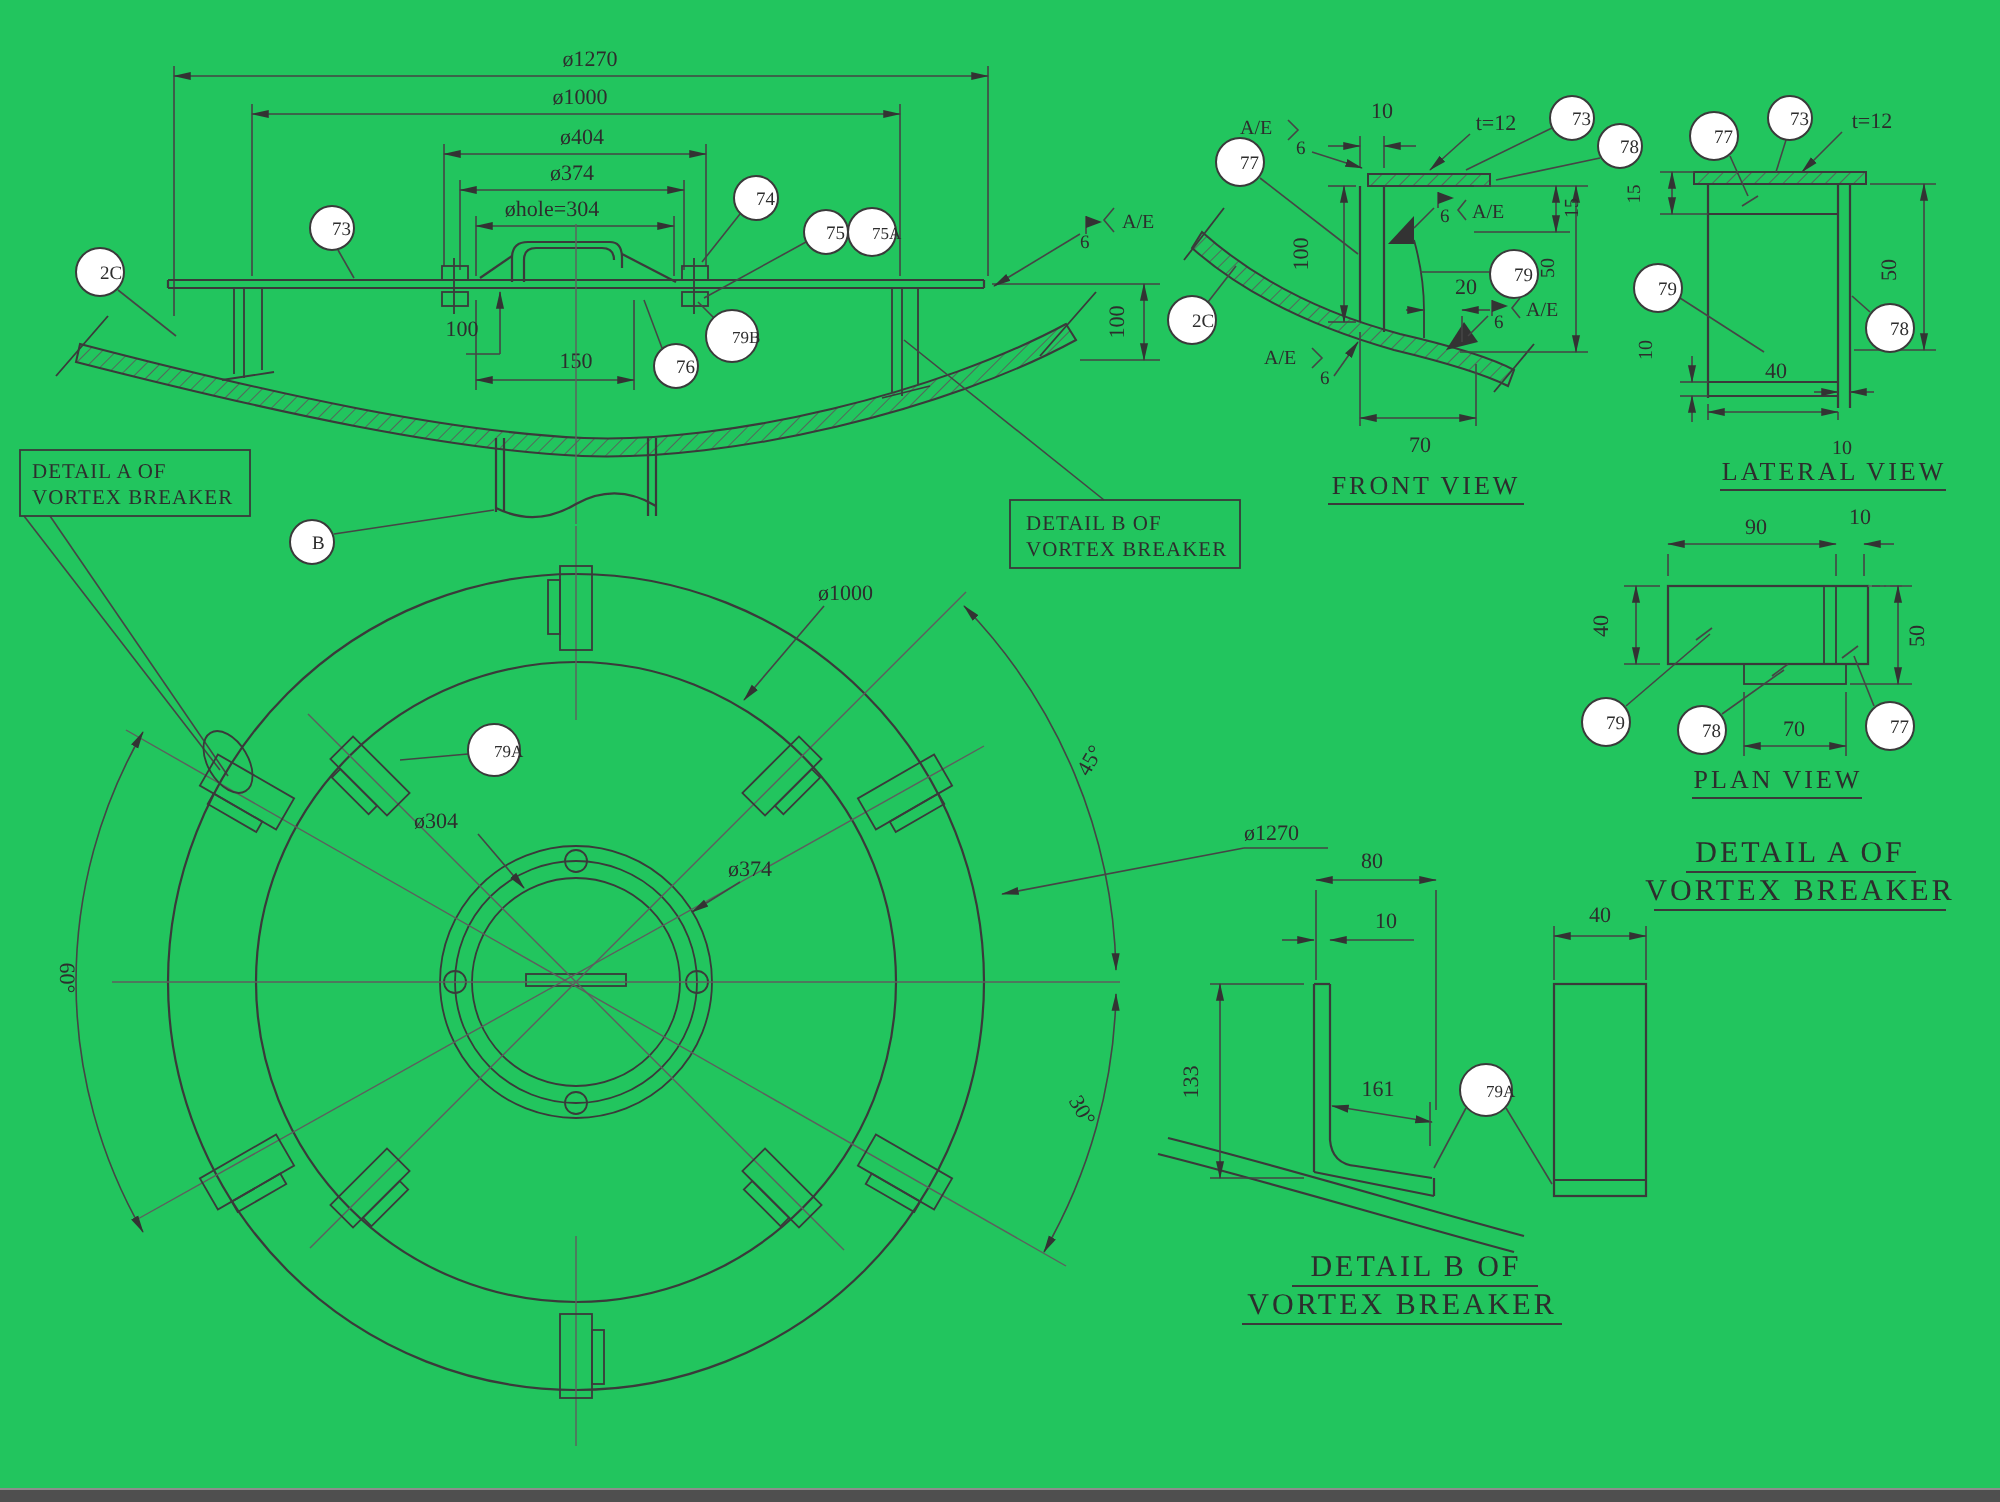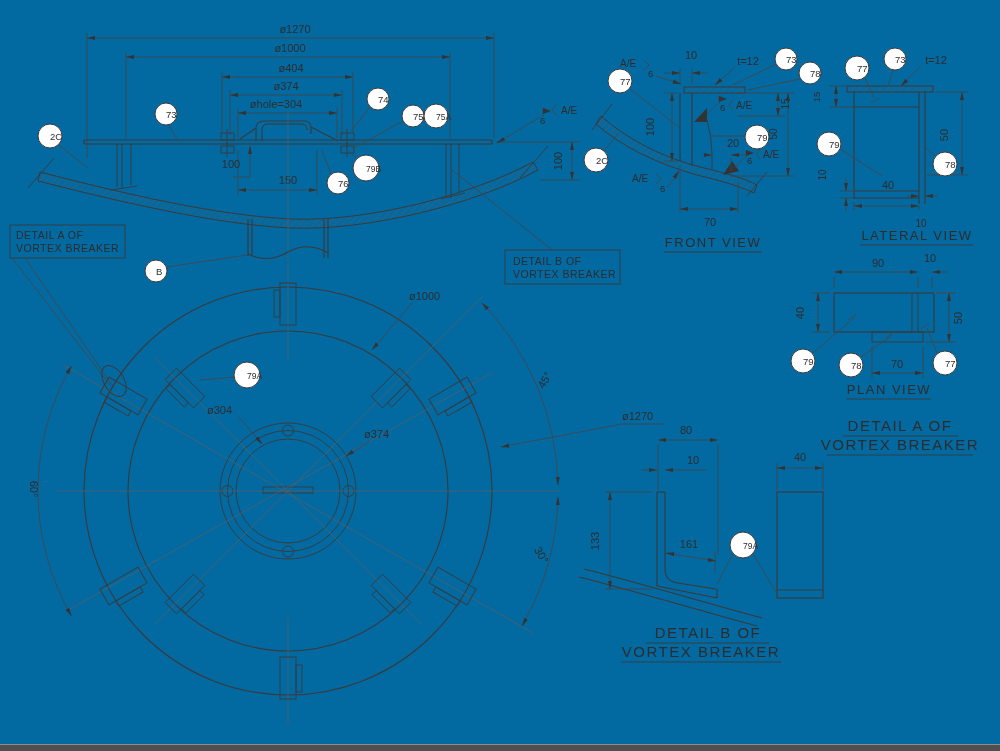--- a/index.html
+++ b/index.html
@@ -1,17 +1,17 @@
 <!DOCTYPE html>
 <html><head>
 <meta charset="utf-8">
 <style>
   html,body{margin:0;padding:0;background:#fff;}
-  #sheet{position:relative;width:1000px;height:751px;background:#0369a1;overflow:hidden;
-         font-family:Liberation Sans, sans-serif;}
+  #sheet{position:relative;width:1000px;height:751px;background:#22c55e;overflow:hidden;
+         font-family:Liberation Serif, serif;}
   svg{position:absolute;left:0;top:0;}
   .g{stroke:#3a3a3a;stroke-width:1.1;fill:none;}
   .g2{stroke:#3a3a3a;stroke-width:0.9;fill:none;}
   .cl{stroke:#5e5e5e;stroke-width:0.7;fill:none;}
   .dim{stroke:#454545;stroke-width:0.8;fill:none;}
   .hatch{fill:url(#hp);stroke:#3a3a3a;stroke-width:1;}
   .solid{fill:#333;stroke:none;}
   text{fill:#2d2d2d;}
   .t11{font-size:11px;}
   .t10{font-size:10px;}

